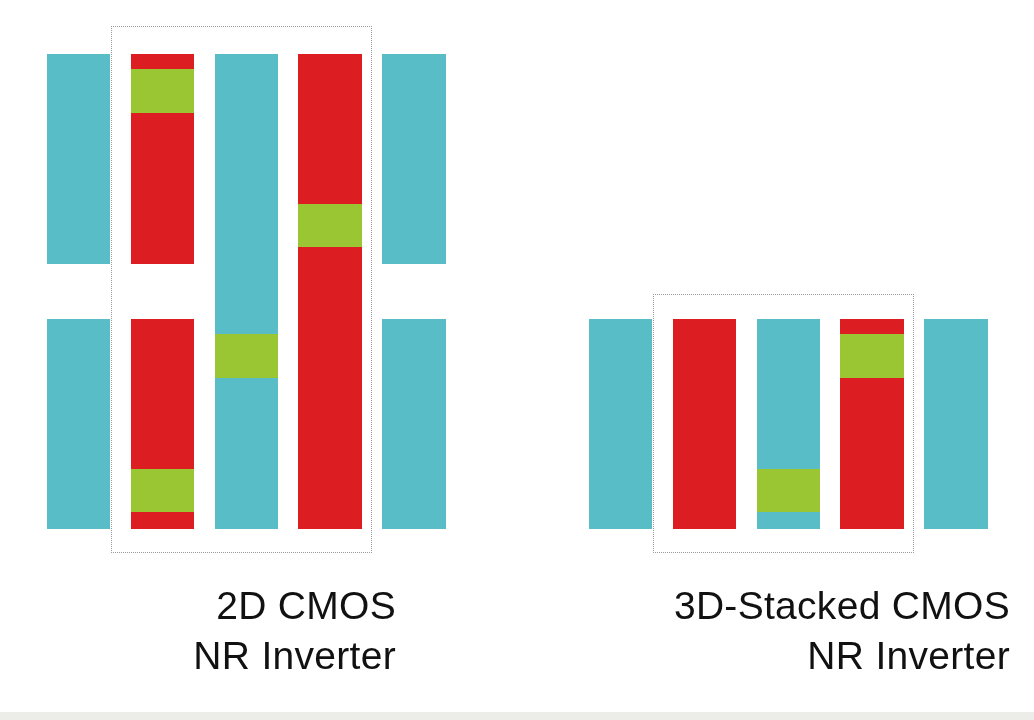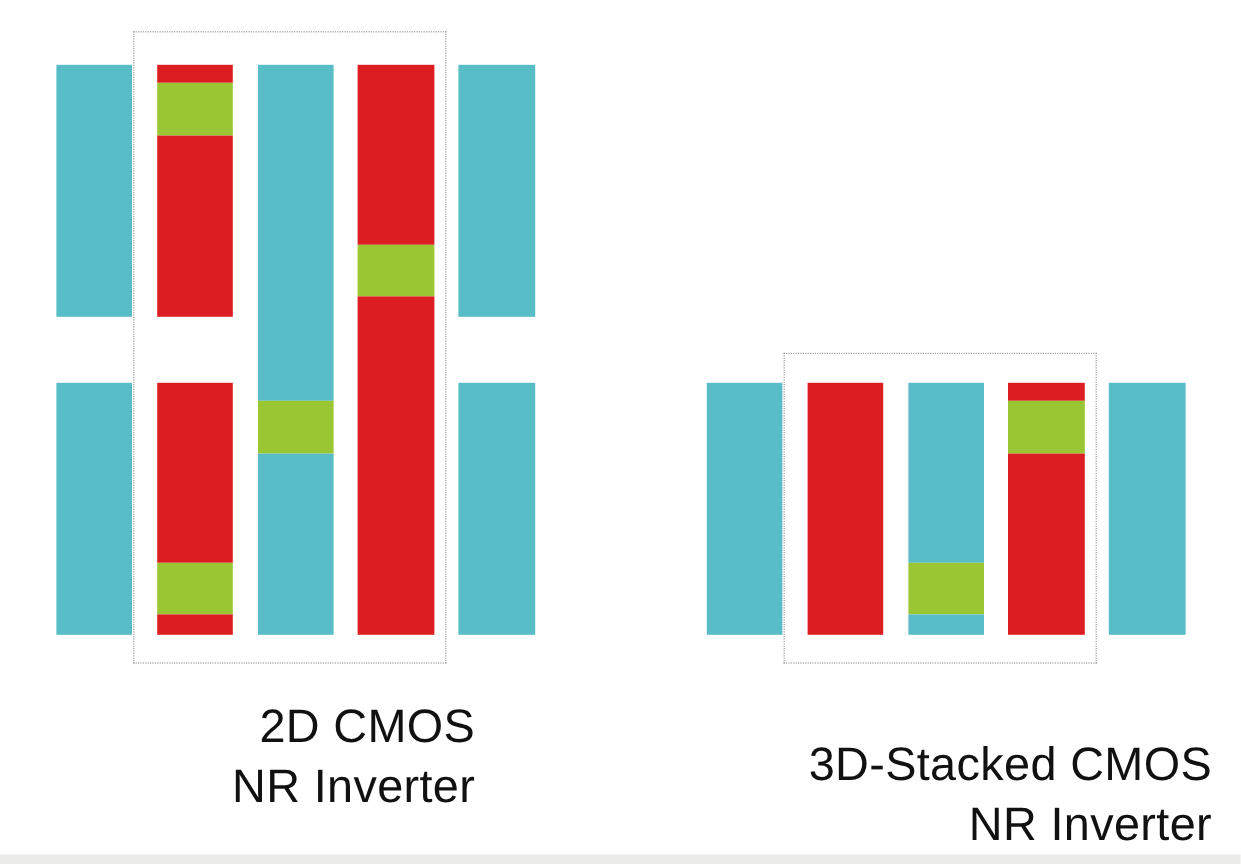--- a/index.html
+++ b/index.html
@@ -70,18 +70,18 @@
       <div class="seg" style="top: 0px; height: 210px; background: rgb(88, 189, 198);"></div>
     </div>
     <div class="dash" style="left: 653px; top: 294px; width: 261px; height: 259px; border-color: rgb(154, 154, 154);"></div>
   </div>
 
 <div class="caption" style="left: 96px; top: 581px; width: 300px; color: rgb(17, 17, 17);">
   <div>2D CMOS</div>
   <div>NR Inverter</div>
 </div>
 
-<div class="caption" style="left: 570px; top: 581px; width: 440px; color: rgb(17, 17, 17); margin-top: 32px;">
+<div class="caption" style="left: 570px; top: 581px; width: 440px; color: rgb(17, 17, 17);">
   <div>3D-Stacked CMOS</div>
   <div>NR Inverter</div>
 </div>
 
 <div class="footer" style="background: rgb(236, 236, 232);"></div>
 
 </body></html>

